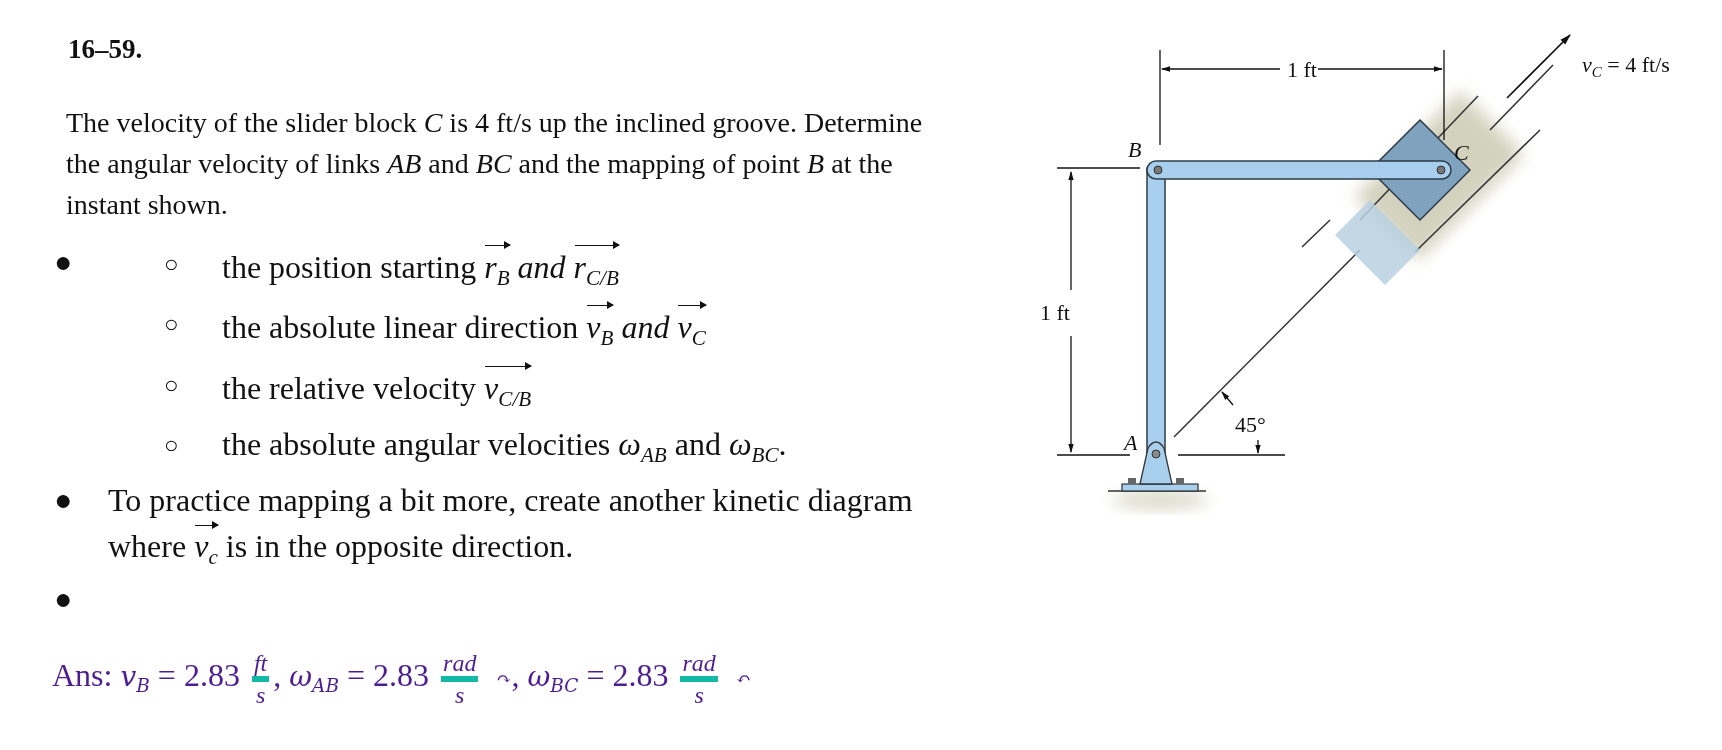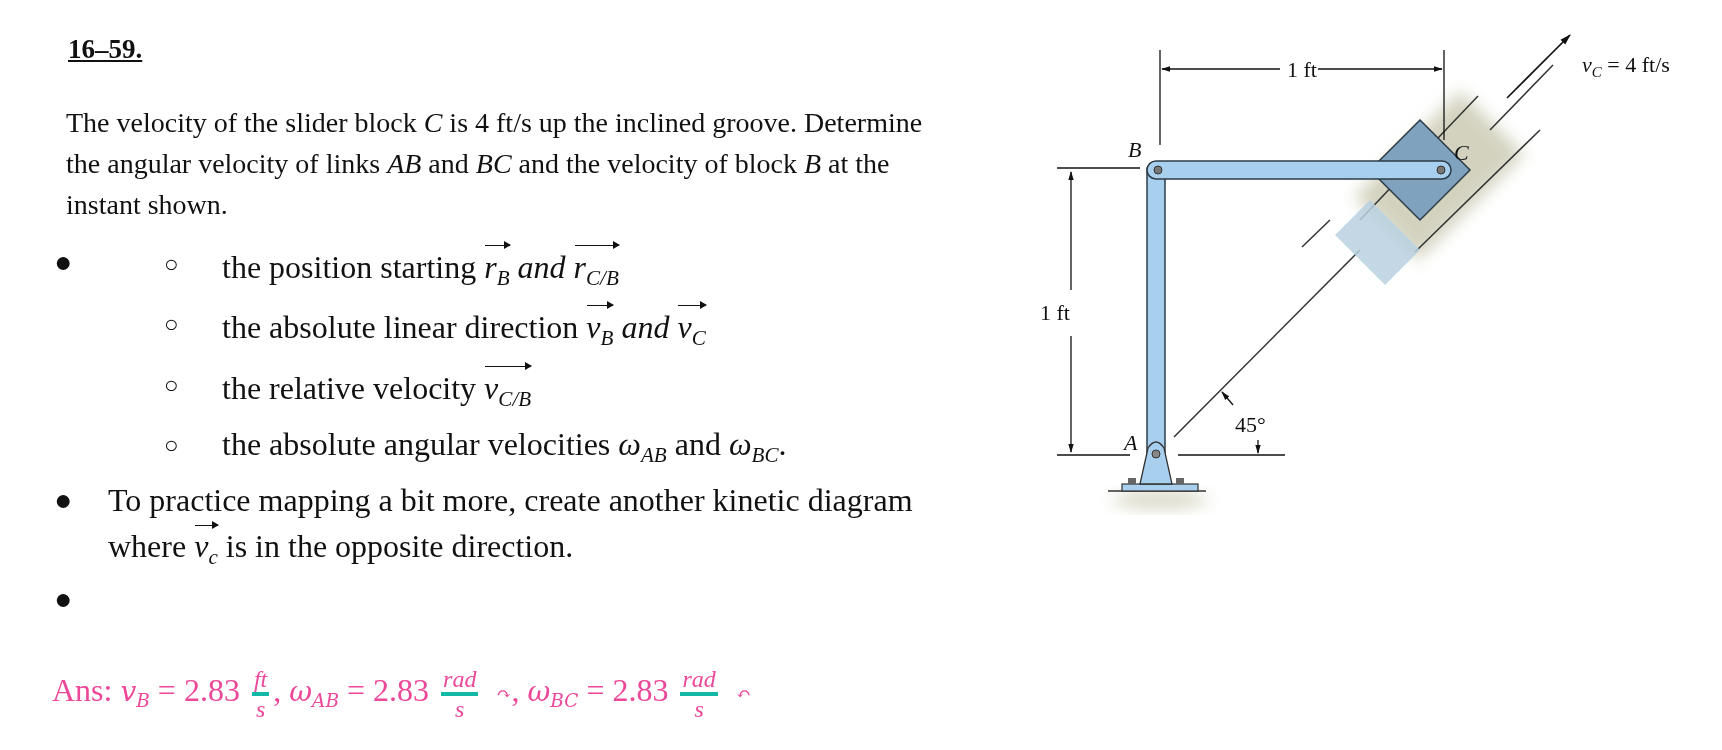--- a/index.html
+++ b/index.html
@@ -1,47 +1,47 @@
 <!DOCTYPE html>
 <html><head>
 <meta charset="utf-8">
 <style>
   html, body { margin:0; padding:0; background:#ffffff; }
   body { width:1722px; height:750px; position:relative; overflow:hidden;
          font-family:"Liberation Serif", "DejaVu Serif", serif; color:#111; }
-  .problem-number { position:absolute; left:68px; top:34px; font-size:27px; font-weight:bold;text-decoration:underline; }
+  .problem-number { position:absolute; left:68px; top:34px; font-size:27px; font-weight:bold; }
   .statement { position:absolute; left:66px; top:102px; width:880px; font-size:28px; line-height:41px; }
   .statement i { font-style:italic; }
   .bullets { position:absolute; left:48px; top:241px; width:920px; font-size:32px; }
   .bullet { position:relative; padding-left:60px; line-height:42px; }
   .bullet .dot { position:absolute; left:6px; top:0; font-size:30px; }
   .sub { position:relative; padding-left:174px; line-height:45px; }
   .sub .ring { position:absolute; left:116px; top:1px; font-size:24px; }
   .vec { position:relative; display:inline-block; font-style:italic; padding-top:4px;font-family:Liberation Serif, serif; }
   .vec::before { content:""; position:absolute; left:1px; right:0; top:4px; border-top:1.5px solid #111; }
   .vec::after { content:""; position:absolute; right:-1px; top:0px; width:0; height:0;
                 border-left:7px solid #111; border-top:4px solid transparent; border-bottom:4px solid transparent; }
   .mi { font-style:italic; }
   sub { font-size:0.66em; font-style:italic; vertical-align:-0.35em; }
-  .answer { position:absolute; left:52px; top:650px; font-size:32px; color:#ec4899; white-space:nowrap;margin-top:16px; }
+  .answer { position:absolute; left:52px; top:650px; font-size:32px; color:#4c1d95; white-space:nowrap; }
   .answer .frac { display:inline-block; vertical-align:middle; text-align:center; font-style:italic; font-size:24px; line-height:26px; margin:0 4px; }
-  .answer .frac .num { display:block; border-bottom:4px solid #14b8a6; padding:0 2px; }
+  .answer .frac .num { display:block; border-bottom:6px solid #14b8a6; padding:0 2px; }
   .answer .frac .den { display:block; }
   .answer .rot { font-size:18px; vertical-align:middle; margin-left:6px; }
   .answer .mi { font-family:"DejaVu Serif", serif; font-size:28px; }
   svg.diagram { position:absolute; left:0; top:0; }
   .dlabel { font-family:"Liberation Serif", serif; font-size:22px; fill:#111; }
   .dlabel-i { font-family:"Liberation Serif", serif; font-size:22px; font-style:italic; fill:#111; }
 </style>
 </head>
 <body>
 
 <div class="problem-number">16–59.</div>
 
-<div class="statement"><span>The velocity of the slider block </span><i>C</i><span> is 4 ft/s up the inclined groove. Determine the angular velocity of links </span><i>AB</i><span> and </span><i>BC</i><span> and the velocity of block </span><i>B</i><span> at the instant shown.</span></div>
+<div class="statement"><span>The velocity of the slider block </span><i>C</i><span> is 4 ft/s up the inclined groove. Determine the angular velocity of links </span><i>AB</i><span> and </span><i>BC</i><span> and the mapping of point </span><i>B</i><span> at the instant shown.</span></div>
 
 <div class="bullets">
   <div class="bullet">
     <span class="dot">●</span>
   </div>
   <div class="sub">
     <span class="ring">○</span>
     <span>the position starting </span><span class="vec"><span>r</span><sub>B</sub></span><span class="mi"> and </span><span class="vec"><span>r</span><sub>C/B</sub></span>
   </div>
   <div class="sub">

